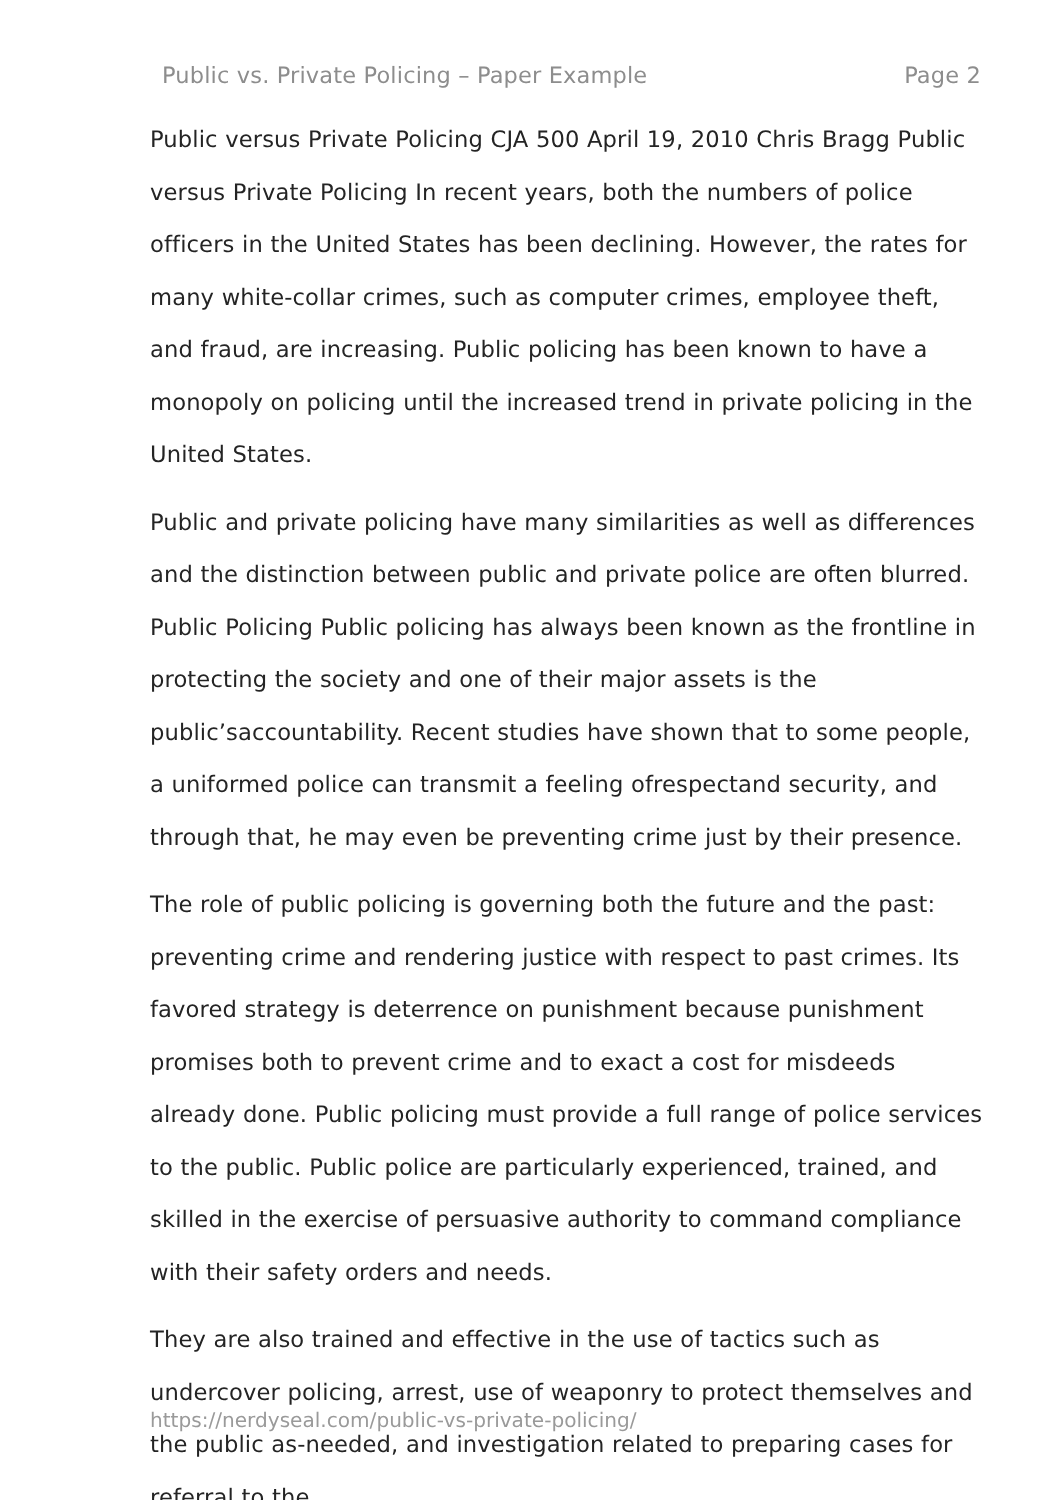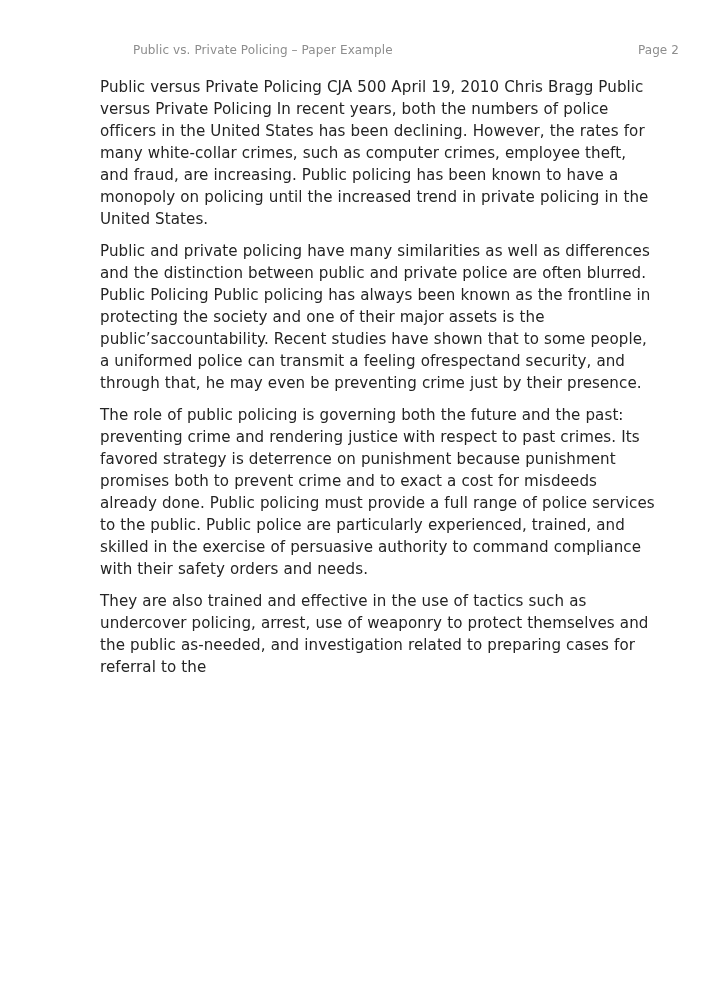--- a/index.html
+++ b/index.html
@@ -26,47 +26,46 @@
 
   
   .page-header {
     position: absolute;
     top: 41px;
     left: 108px;
     width: 546px;
     display: flex;
     align-items: baseline;
     justify-content: space-between;
-    font-size: 12px;
+    font-size: 15px;
     line-height: 18px;
     color: #8d8d8d;
     letter-spacing: 0.1px;
     white-space: nowrap;
-    margin-left: 25px;
   }
   .page-header .doc-title {
     font-weight: 400;
   }
   .page-header .page-number {
     font-weight: 400;
     text-align: right;
   }
 
   
   .content {
     position: absolute;
     top: 76px;
     left: 100px;
     width: 556px;
   }
 
   .content p {
     margin: 0 0 10px 0;
     font-size: 15.1px;
-    line-height: 22px;
+    line-height: 35px;
     color: #242424;
     text-align: left;
     letter-spacing: 0.005em;
     word-spacing: 0.01em;
   }
   .content p:last-of-type {
     margin-bottom: 0;
   }
 
   
@@ -95,14 +94,17 @@
     <span class="page-number">Page 2</span>
   </div>
 
   <div class="content">
     <p>Public versus Private Policing CJA 500 April 19, 2010 Chris Bragg Public versus Private Policing In recent years, both the numbers of police officers in the United States has been declining. However, the rates for many white-collar crimes, such as computer crimes, employee theft, and fraud, are increasing. Public policing has been known to have a monopoly on policing until the increased trend in private policing in the United States.</p>
     <p>Public and private policing have many similarities as well as differences and the distinction between public and private police are often blurred. Public Policing Public policing has always been known as the frontline in protecting the society and one of their major assets is the public’saccountability. Recent studies have shown that to some people, a uniformed police can transmit a feeling ofrespectand security, and through that, he may even be preventing crime just by their presence.</p>
     <p>The role of public policing is governing both the future and the past: preventing crime and rendering justice with respect to past crimes. Its favored strategy is deterrence on punishment because punishment promises both to prevent crime and to exact a cost for misdeeds already done. Public policing must provide a full range of police services to the public. Public police are particularly experienced, trained, and skilled in the exercise of persuasive authority to command compliance with their safety orders and needs.</p>
     <p>They are also trained and effective in the use of tactics such as undercover policing, arrest, use of weaponry to protect themselves and the public as-needed, and investigation related to preparing cases for referral to the</p>
   </div>
 
+  <div class="page-footer">
+    <a class="source-url" href="#">https://nerdyseal.com/public-vs-private-policing/</a>
+  </div>
 
 </div>
 
 </body></html>

